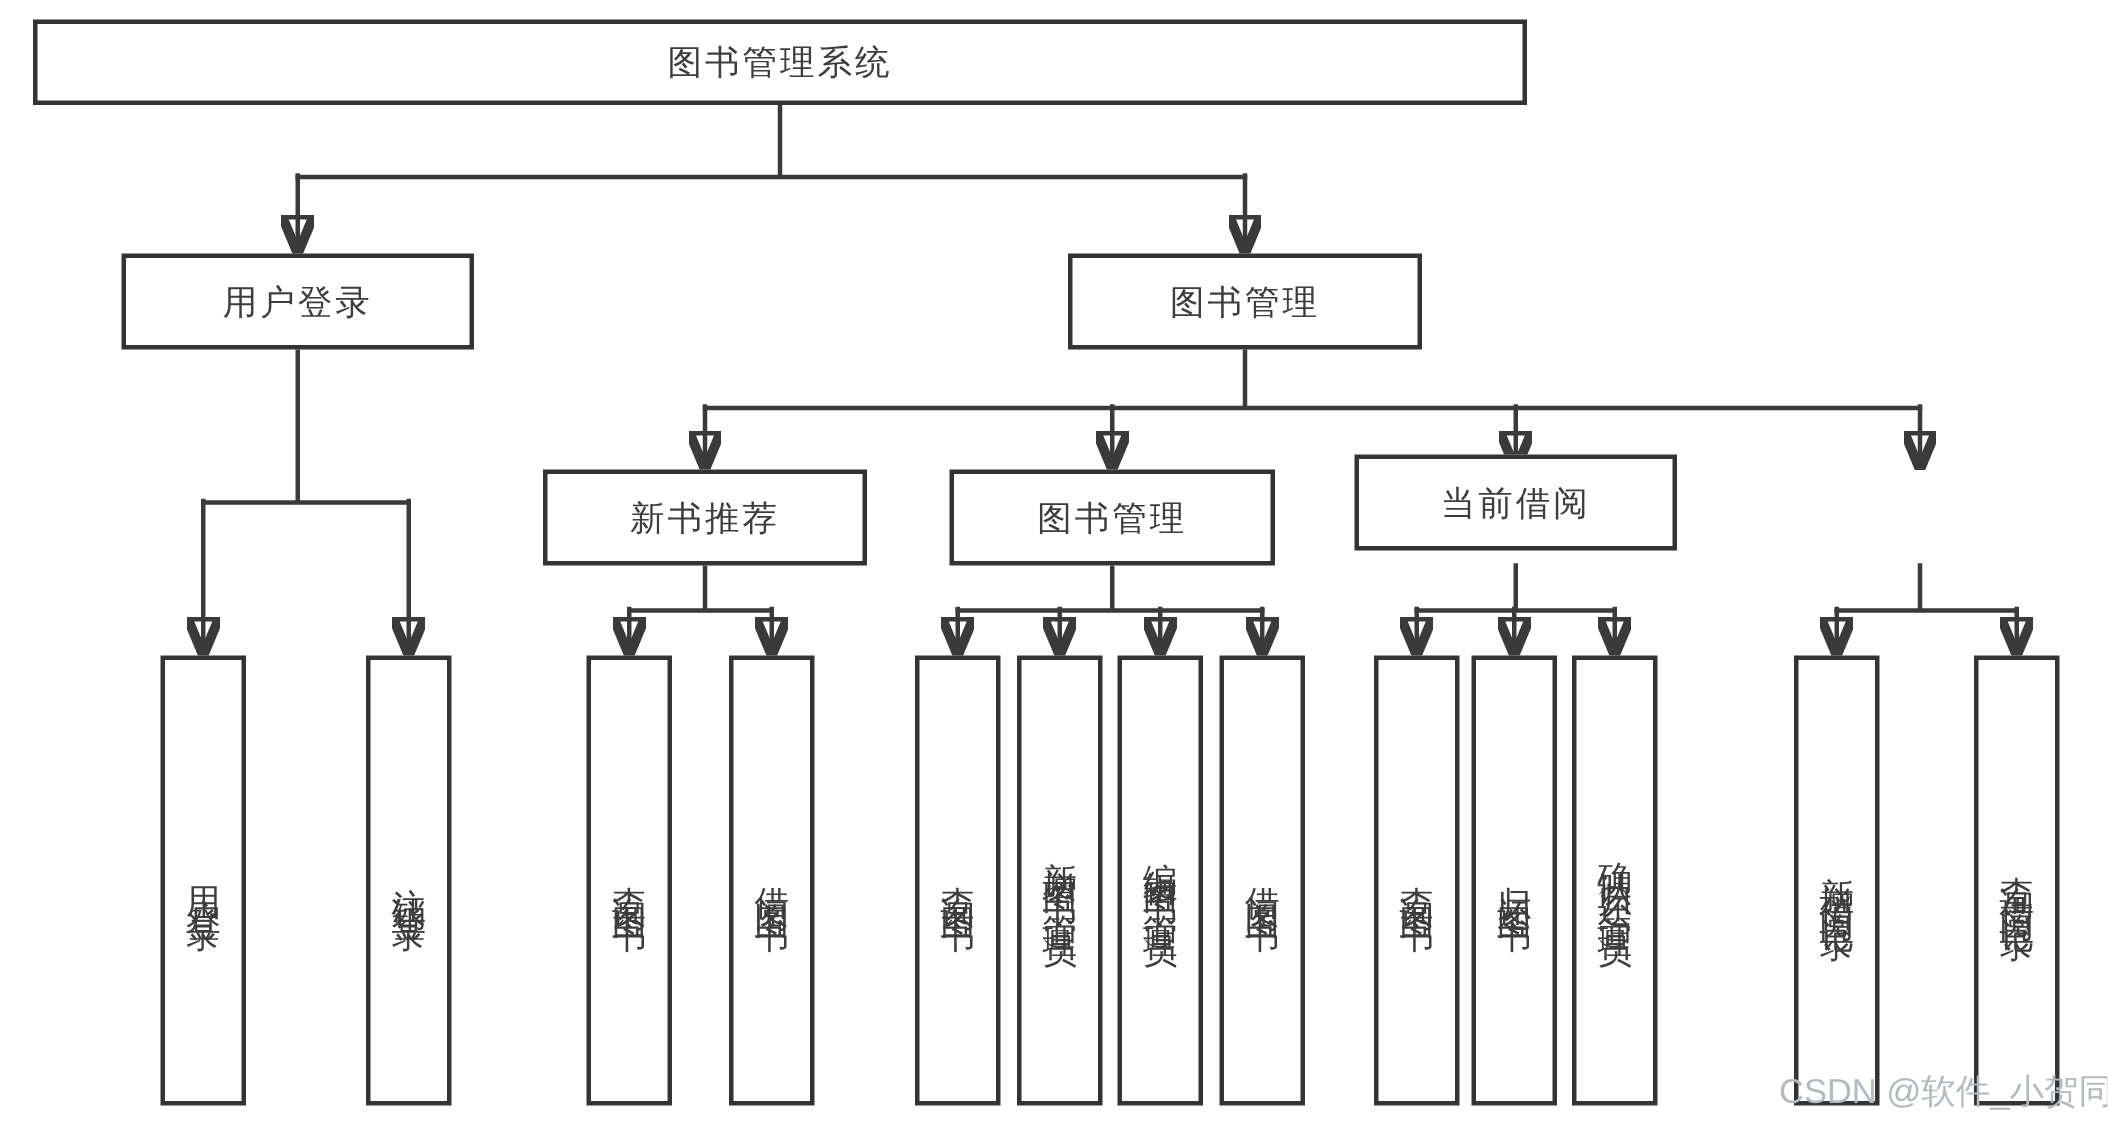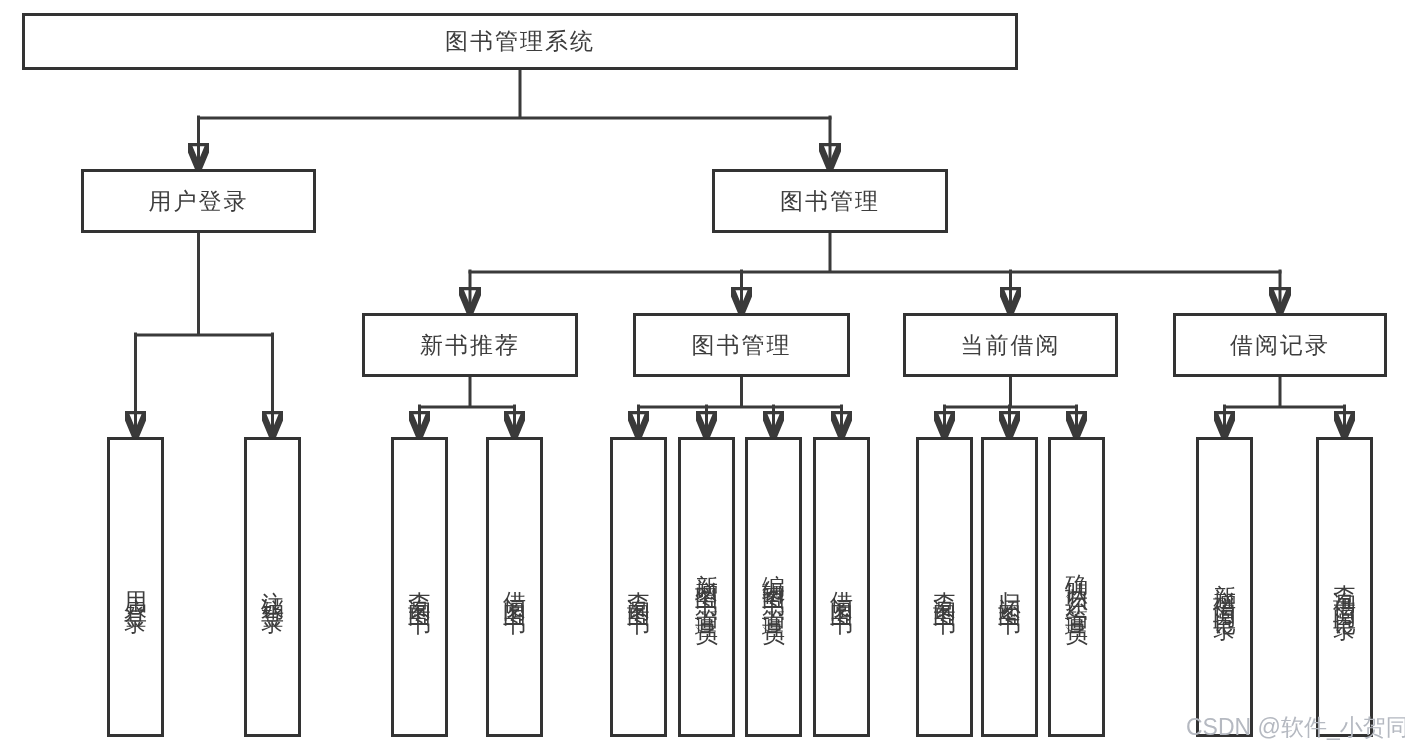--- a/index.html
+++ b/index.html
@@ -128,25 +128,22 @@
   <div class="node h" style="left:362px; top:313px; width:216px; height:64px">
     <span class="lbl">新书推荐</span>
   </div>
 
   <div class="node h" style="left:712px; top:169px; width:236px; height:64px">
     <span class="lbl">图书管理</span>
   </div>
   <div class="node h" style="left:633px; top:313px; width:217px; height:64px">
     <span class="lbl">图书管理</span>
   </div>
-  <div class="node h" style="left:903px; top:313px; width:215px; height:64px">
+  <div class="node h" style="left:903px; top:303px; width:215px; height:64px">
     <span class="lbl">当前借阅</span>
-  </div>
-  <div class="node h" style="left:1173px; top:313px; width:214px; height:64px">
-    <span class="lbl">借阅记录</span>
   </div>
 
   <div class="node v" style="left:107px">
     <span class="lbl">用户登录</span>
   </div>
   <div class="node v" style="left:244px">
     <span class="lbl">注销登录</span>
   </div>
 
   <div class="node v" style="left:391px">

